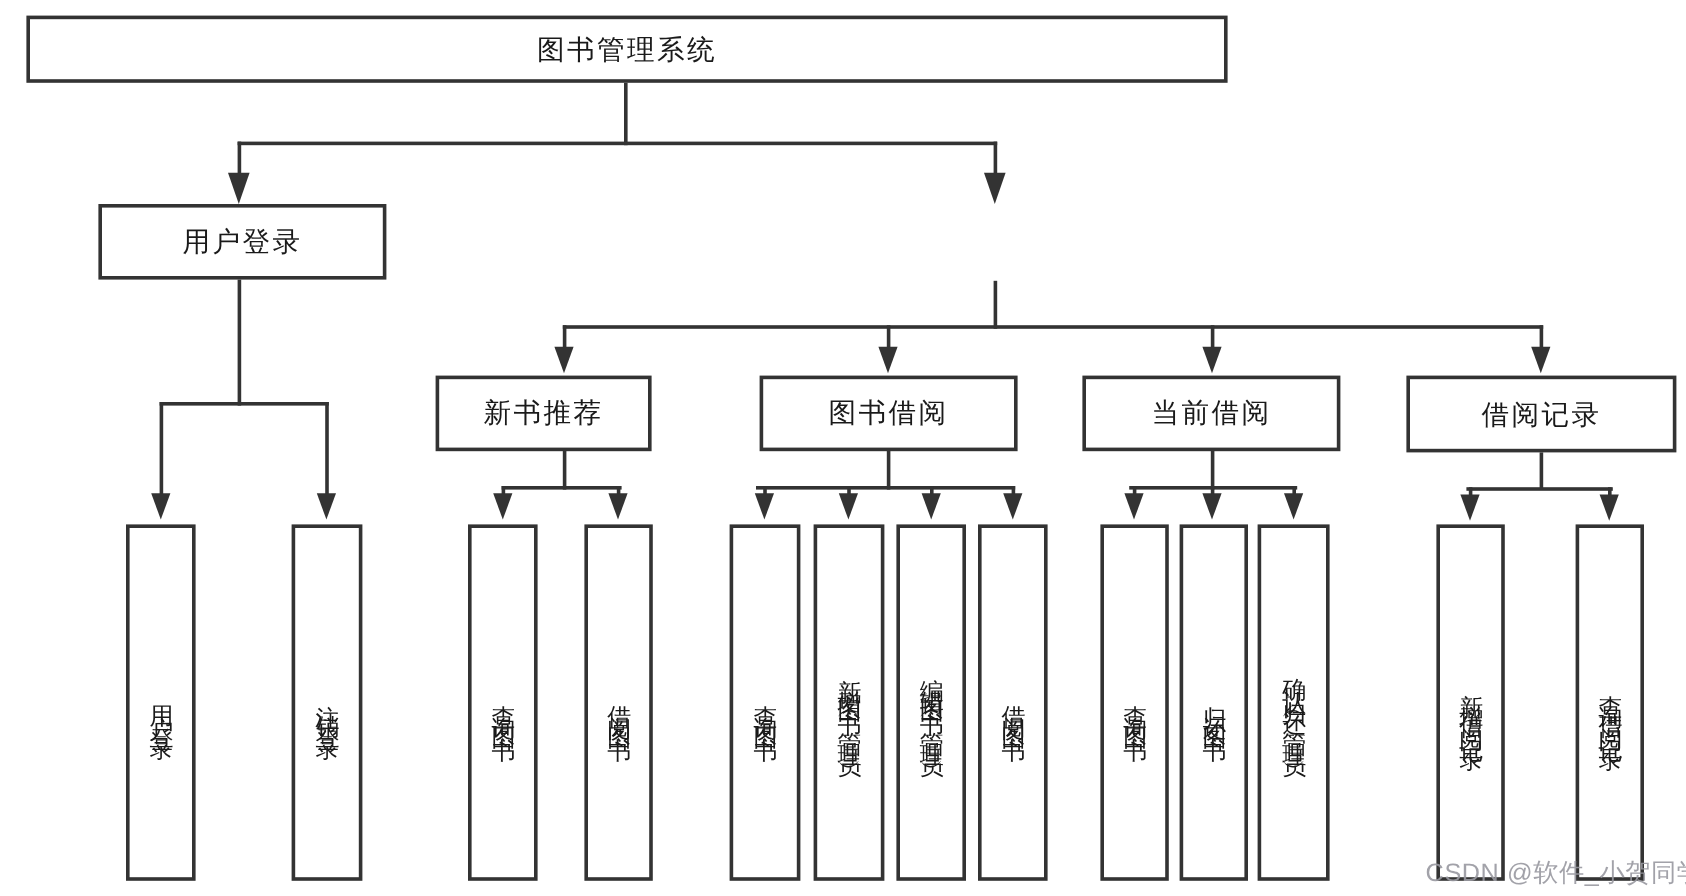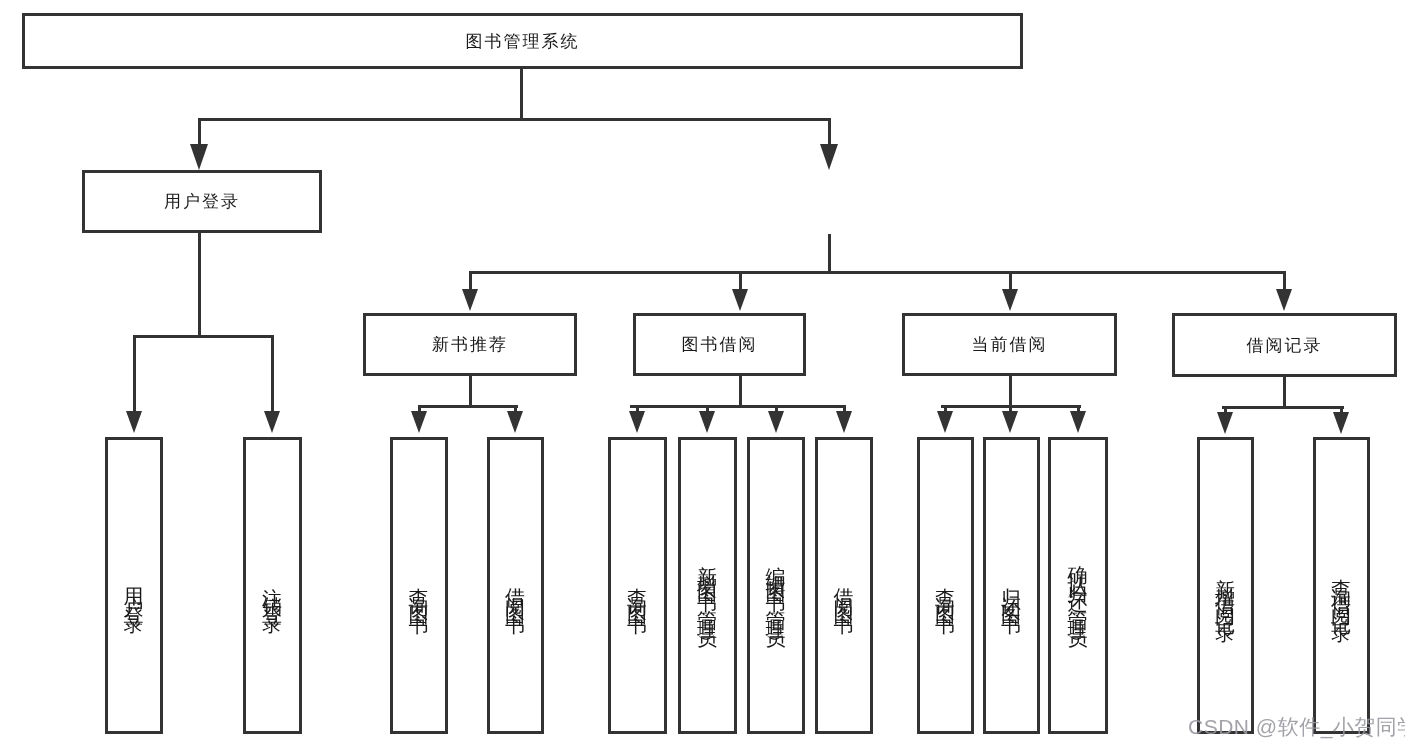--- a/index.html
+++ b/index.html
@@ -14,21 +14,21 @@
   .box {
     position: absolute;
     box-sizing: border-box;
     border: 3px solid #333333;
     background: #ffffff;
     display: flex;
     align-items: center;
     justify-content: center;
   }
   .hlabel {
-    font-size: 17px;
+    font-size: 23px;
     color: #1a1a1a;
     letter-spacing: 2px;
     white-space: nowrap;
   }
   .vlabel {
     writing-mode: vertical-rl;
     text-orientation: mixed;
     font-size: 20px;
     color: #1a1a1a;
     letter-spacing: 9px;
@@ -69,24 +69,24 @@
 <div id="canvas">
 
   <div class="box" style="left:22px;top:13px;width:1001px;height:56px">
     <span class="hlabel">图书管理系统</span>
   </div>
 
   <div class="box" style="left:82px;top:170px;width:240px;height:63px">
     <span class="hlabel">用户登录</span>
   </div>
 
-  <div class="box" style="left:363px;top:313px;width:214px;height:63px">
+  <div class="box" style="left:363px;top:313px;width:180px;height:63px">
     <span class="hlabel">新书推荐</span>
   </div>
-  <div class="box" style="left:633px;top:313px;width:173px;height:63px">
+  <div class="box" style="left:633px;top:313px;width:215px;height:63px">
     <span class="hlabel">图书借阅</span>
   </div>
   <div class="box" style="left:1172px;top:313px;width:225px;height:64px">
     <span class="hlabel">借阅记录</span>
   </div>
   <div class="box" style="left:902px;top:313px;width:215px;height:63px">
     <span class="hlabel">当前借阅</span>
   </div>
 
   <div class="box" style="left:105px;top:437px;width:58px;height:297px">

